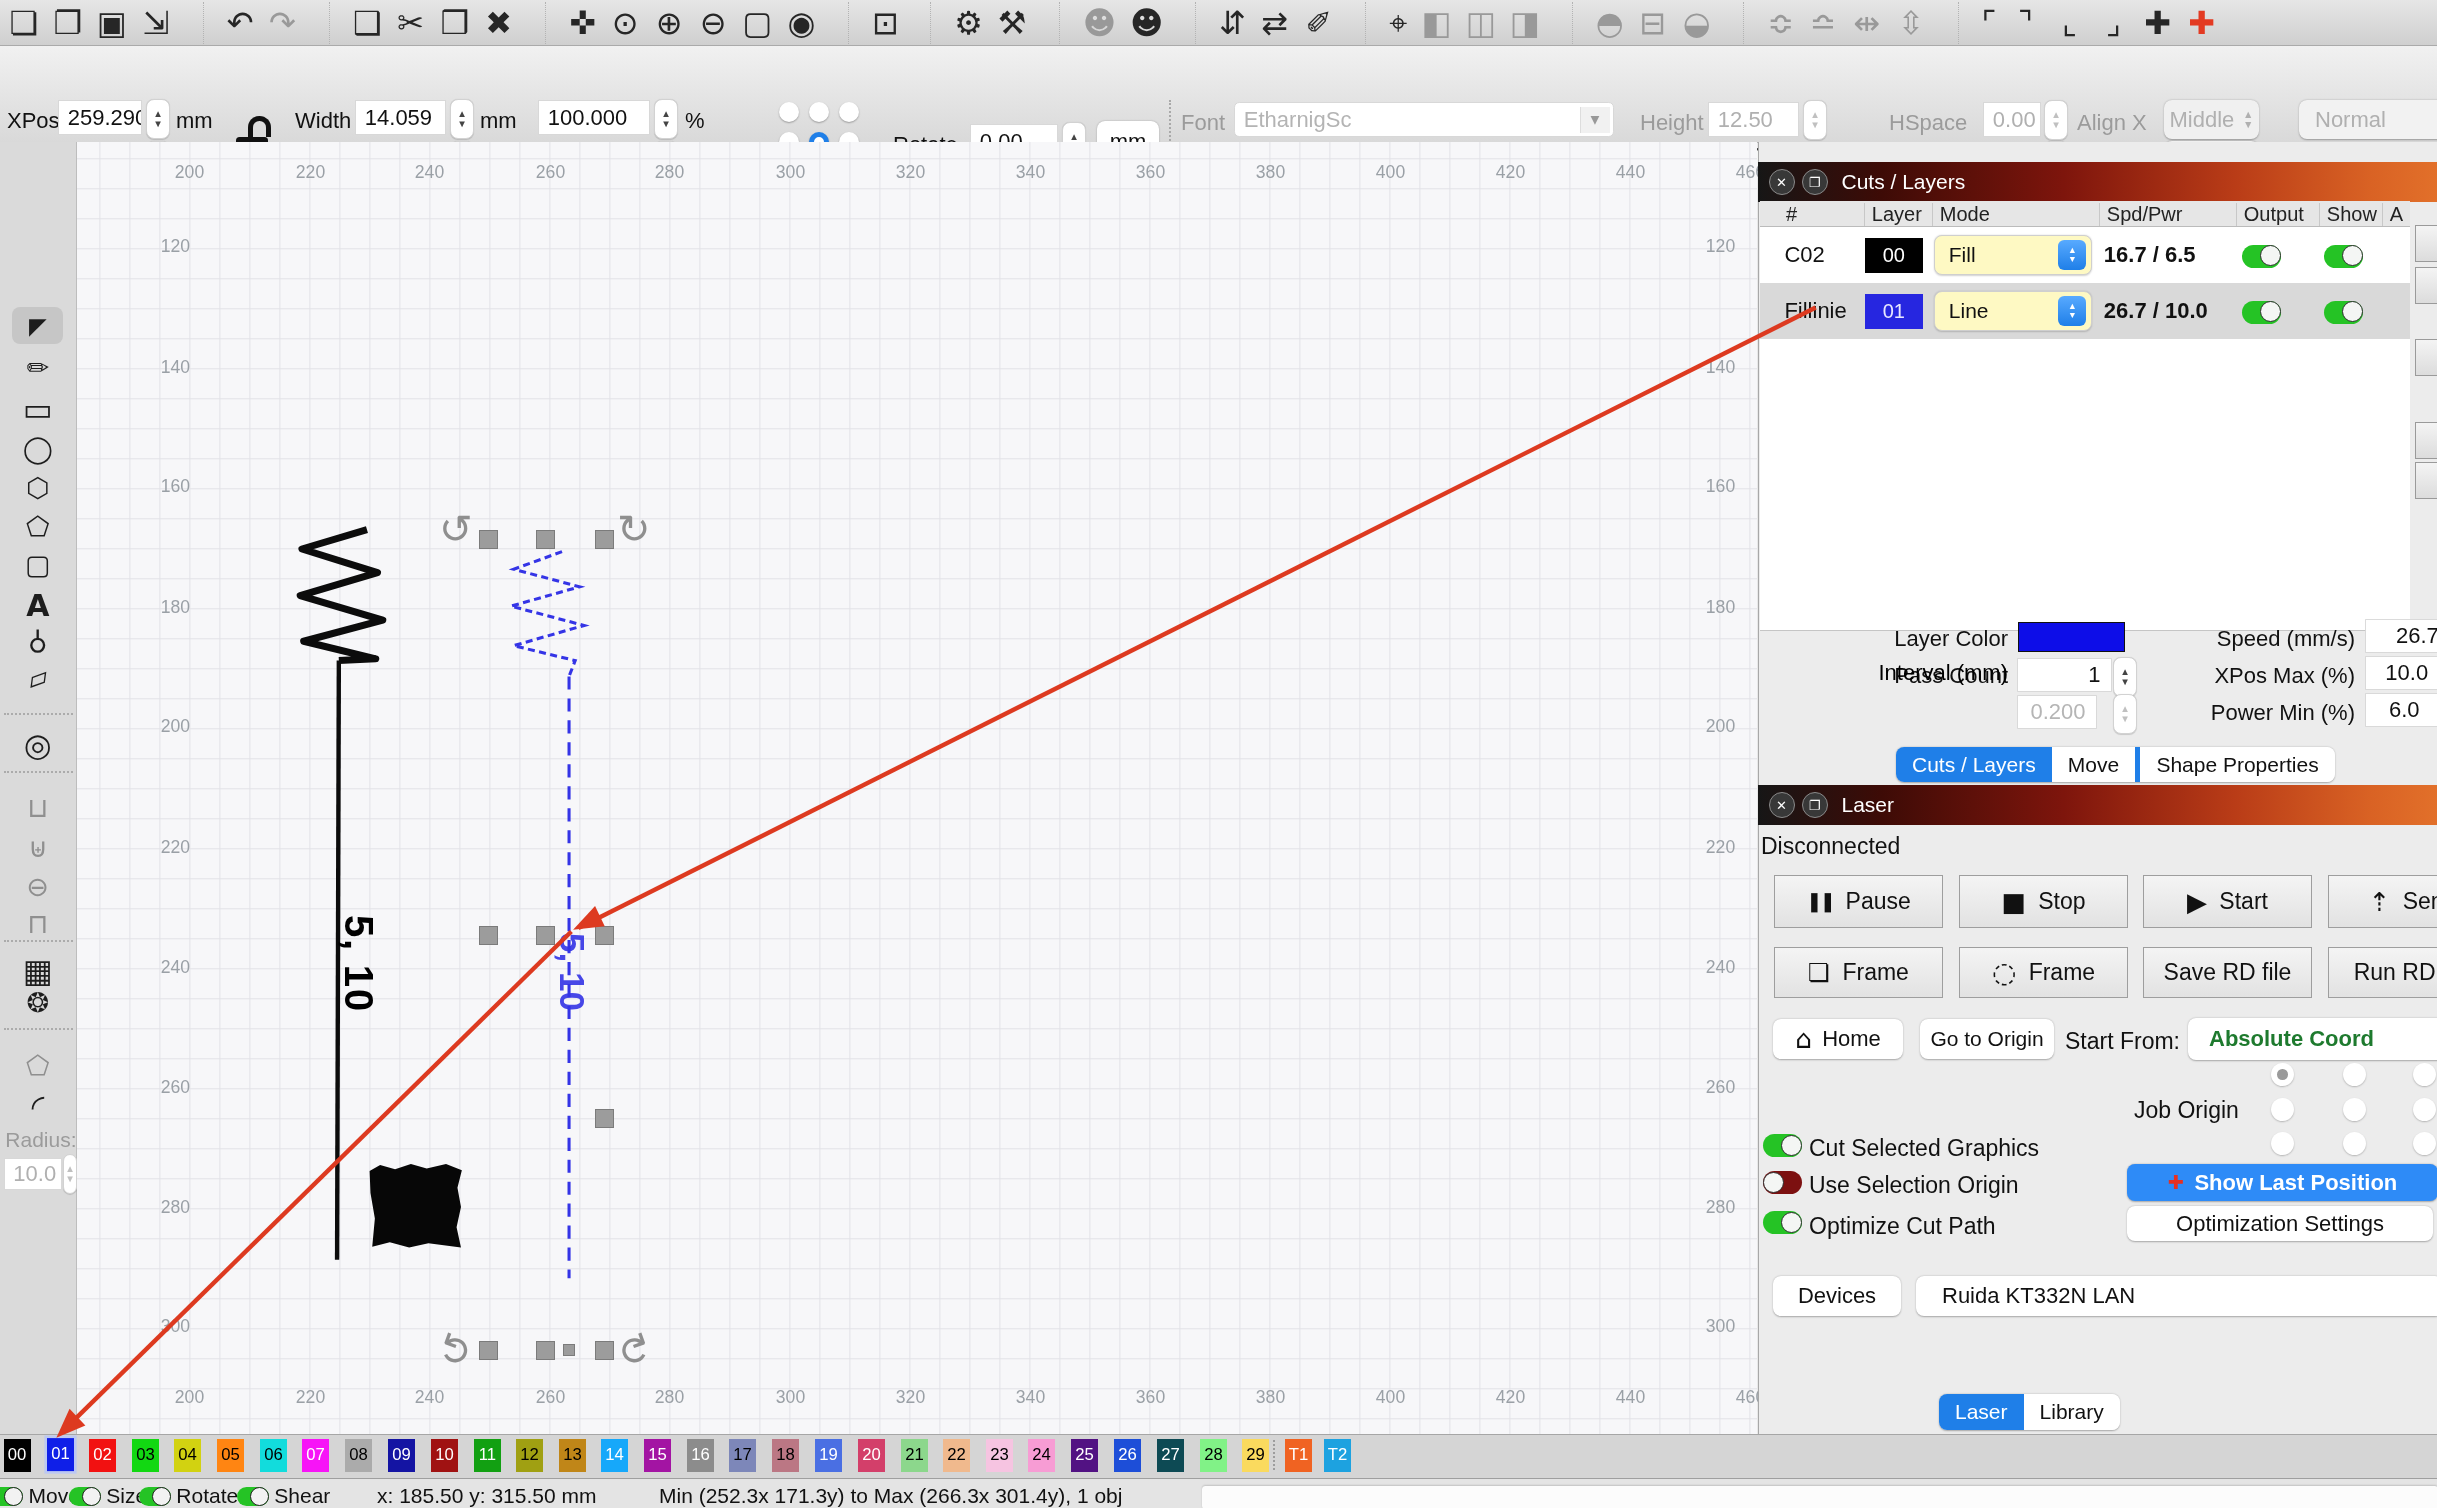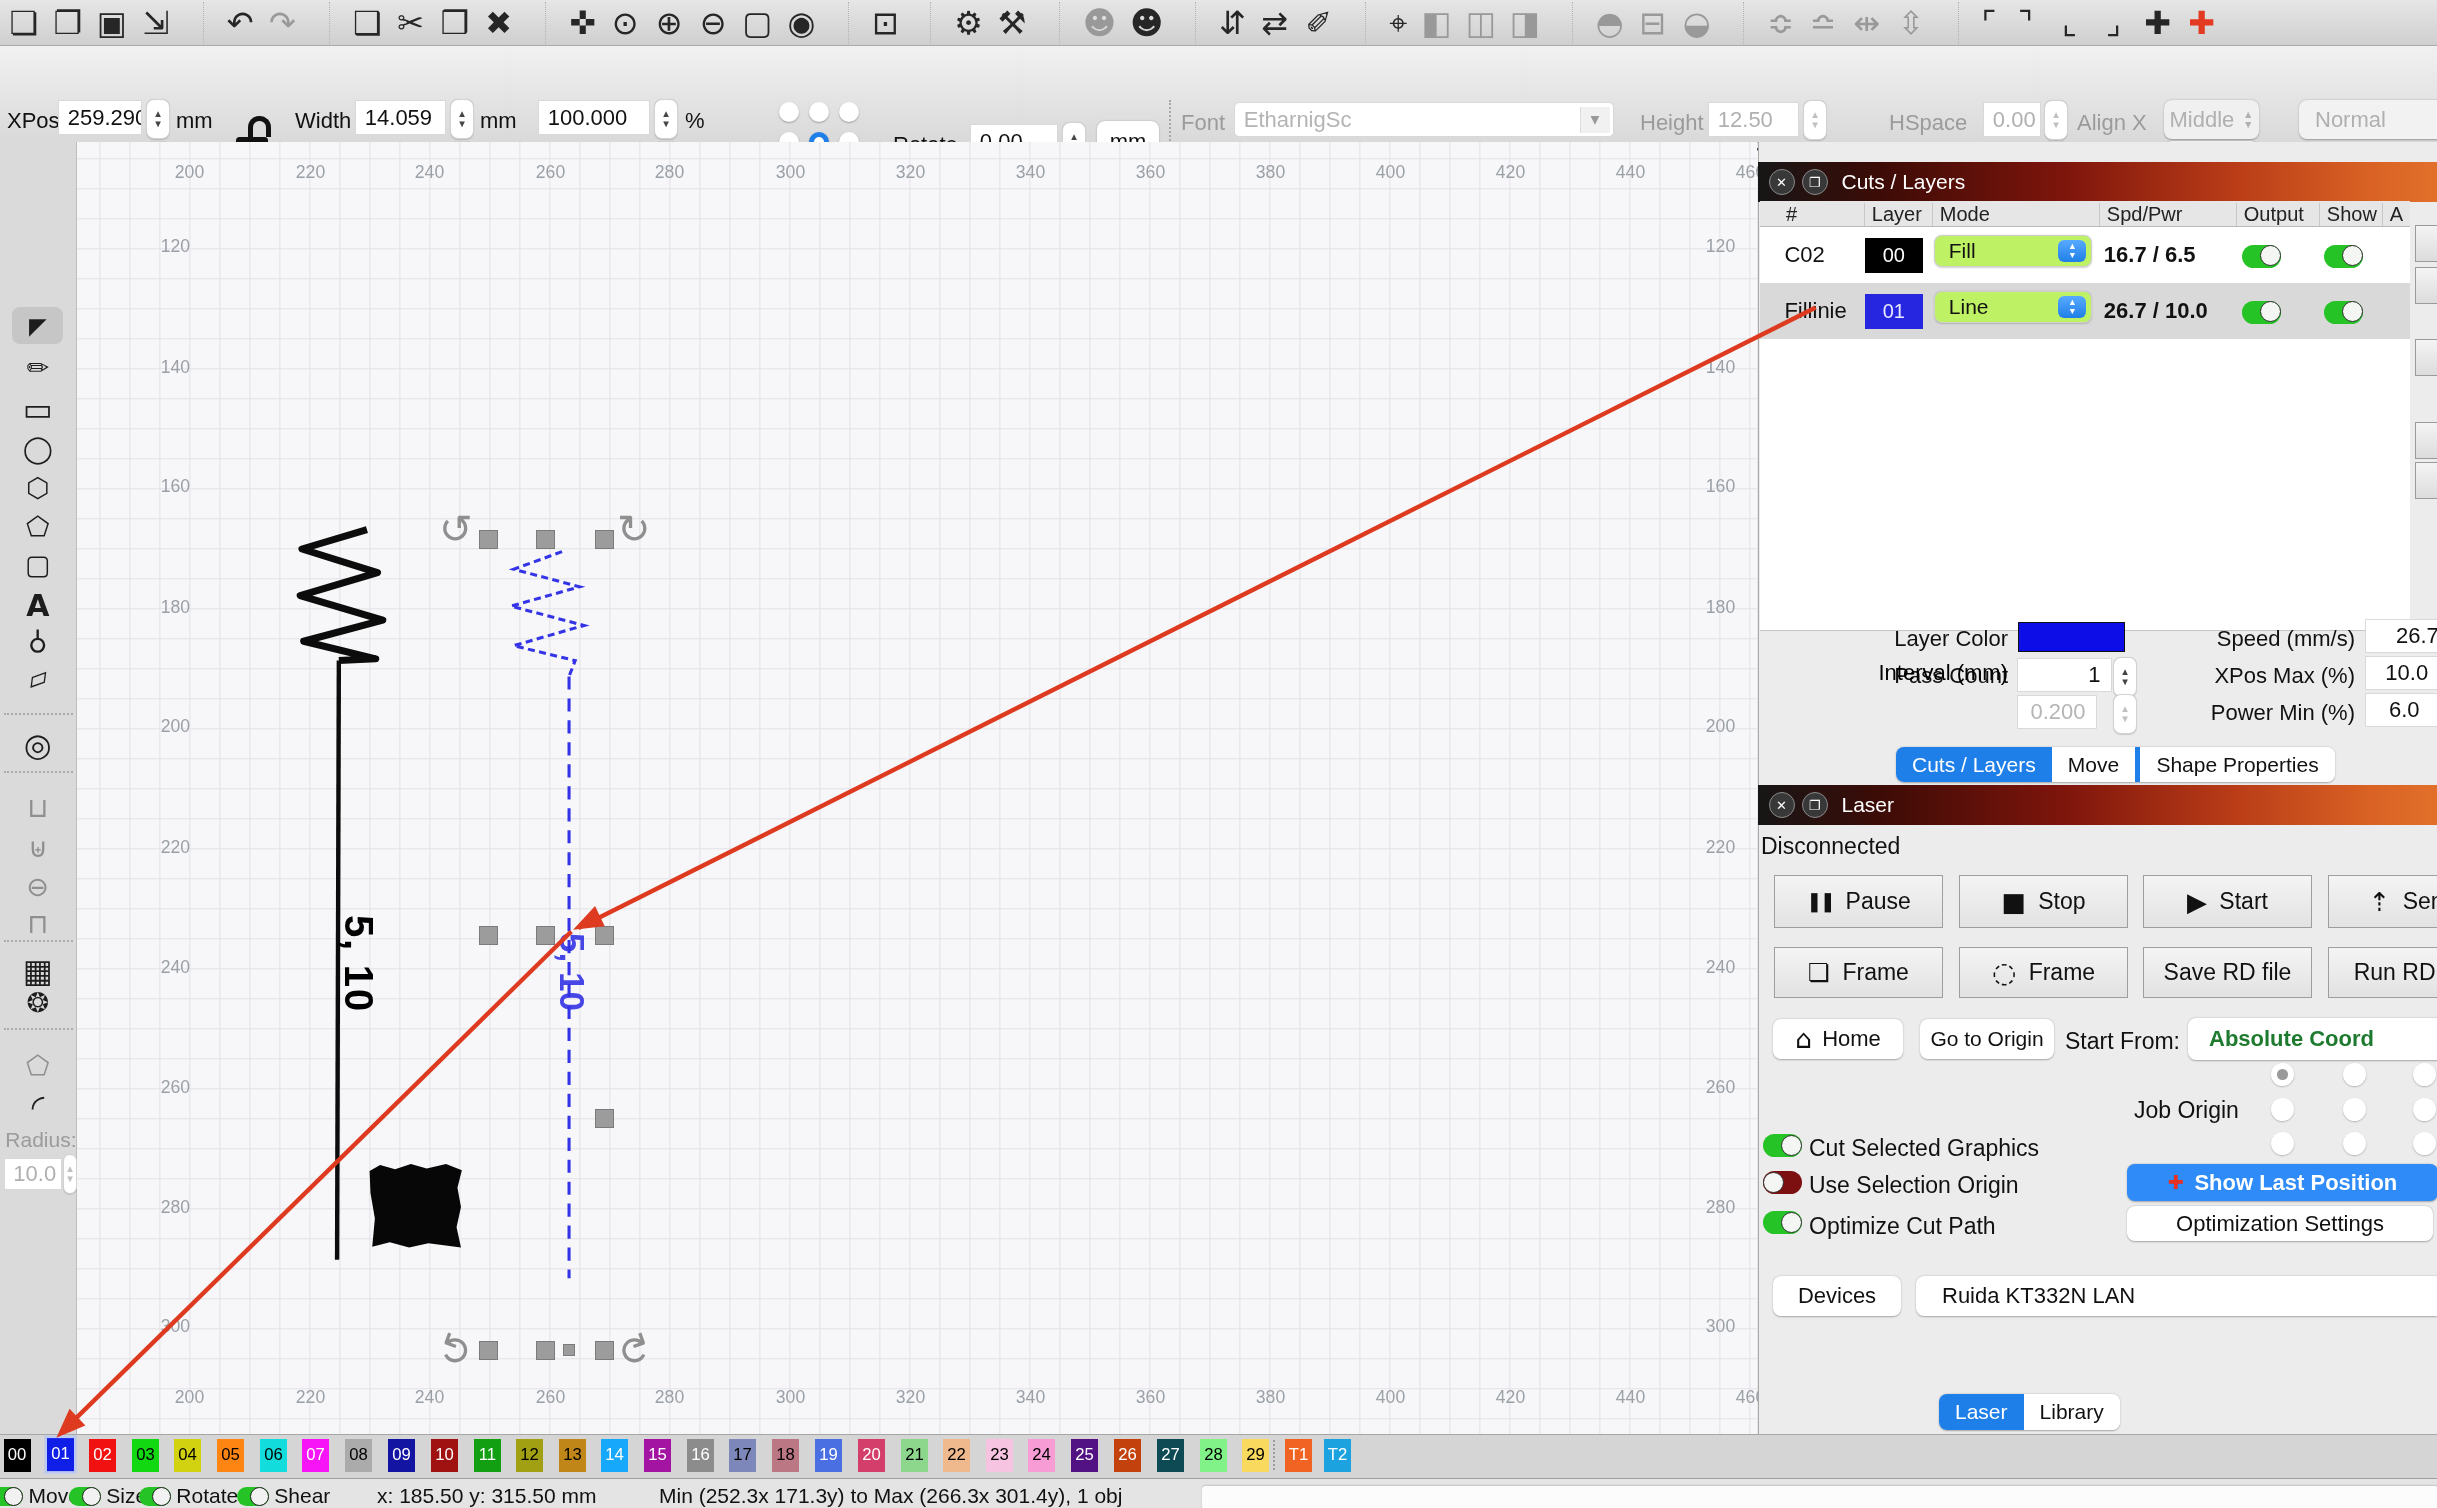--- a/index.html
+++ b/index.html
@@ -42,21 +42,21 @@
 #rightpanel{position:absolute;left:1758px;top:142px;width:680px;height:1292px;background:#ececec;border-left:1.8px solid #a8a8a8}
 .ptitle{position:absolute;left:0;width:680px;height:40px;background:linear-gradient(90deg,#161616,#3d0b06 18%,#7e150c 45%,#b93c17 70%,#d96224 90%,#e2702a);color:#fff;display:flex;align-items:center;font-size:21px}
 .pbtn{width:26px;height:26px;border-radius:50%;background:#383838;border:1.8px solid #8a8a8a;color:#fff;font-size:13px;display:flex;align-items:center;justify-content:center;margin-left:10.5px}
 .ptxt{margin-left:14px;font-weight:500}
 .thead{position:absolute;left:1.8px;top:39px;width:650px;height:26px;background:#e6e6e6;border-bottom:0.9px solid #bbb}
 .thead span{position:absolute;top:1.8px;font-size:20px;color:#222;border-left:0.9px solid #c8c8c8;padding-left:7px}
 .tbody{position:absolute;left:1.8px;top:65px;width:650px;height:404px;background:#fff;border-bottom:0.9px solid #c5c5c5}
 .lrow{position:absolute;left:0;width:650px;height:56px}
 .lname{position:absolute;left:24.6px;top:15px;font-size:22px;font-weight:400}
 .lchip{position:absolute;left:105px;top:10.5px;width:58px;height:35px;font-size:20px;display:flex;align-items:center;justify-content:center}
-.lmode{position:absolute;left:174px;top:8px;width:158px;height:32px;background:#bef264;border:0.9px solid #cfcfcf;border-radius:8px;box-shadow:0 0.9px 1.8px rgba(0,0,0,.18);display:flex;align-items:center;padding-left:14px;font-size:21px}
+.lmode{position:absolute;left:174px;top:8px;width:158px;height:40px;background:#fef9c3;border:0.9px solid #cfcfcf;border-radius:8px;box-shadow:0 0.9px 1.8px rgba(0,0,0,.18);display:flex;align-items:center;padding-left:14px;font-size:21px}
 .cstep{position:absolute;right:4.4px;top:4.4px;bottom:4.4px;width:28px;background:linear-gradient(#58aaff,#1f7fe8);border-radius:6.2px;color:#fff;display:flex;flex-direction:column;align-items:center;justify-content:center;font-size:8.8px;line-height:8.8px}
 .lspd{position:absolute;left:344px;top:15px;font-size:22px;font-weight:600}
 .sidebtn{position:absolute;width:40px;height:37px;background:linear-gradient(#f4f4f4,#dcdcdc);border:0.9px solid #9a9a9a}
 .setlbl{position:absolute;width:198px;text-align:right;font-size:22px;white-space:nowrap}
 .setfield{position:absolute;background:#fff;height:32px;font-size:22px;display:flex;align-items:center;box-shadow:0 0 0 0.9px #d8d8d8}
 .tabseg{position:absolute;height:35px;display:flex;border-radius:8px;overflow:hidden;box-shadow:0 0.9px 1.8px rgba(0,0,0,.3);font-size:21px}
 .tabseg .seg{display:flex;align-items:center;justify-content:center;background:#fff;color:#111;padding:0 16px;white-space:nowrap}
 .tabseg .seg.blue{background:#1f7fe8;color:#fff}
 .tabseg .sliver{width:5.3px;background:#1f7fe8}
 .lbbtn{position:absolute;background:linear-gradient(#f4f4f4,#e2e2e2);border:1.8px solid #9e9e9e;display:flex;align-items:center;justify-content:center;gap:12.3px;font-size:23px;white-space:nowrap;overflow:hidden}
@@ -634,21 +634,21 @@
       <span class="chip" style="left:687px;background:#8c8c8c;color:#fff">16</span>
       <span class="chip" style="left:729px;background:#7d87b9;color:#000">17</span>
       <span class="chip" style="left:772px;background:#bb7784;color:#000">18</span>
       <span class="chip" style="left:815px;background:#4a6fe3;color:#fff">19</span>
       <span class="chip" style="left:858px;background:#d33f6a;color:#fff">20</span>
       <span class="chip" style="left:901px;background:#8cd78c;color:#000">21</span>
       <span class="chip" style="left:943px;background:#f0b98d;color:#000">22</span>
       <span class="chip" style="left:986px;background:#f6c4e1;color:#000">23</span>
       <span class="chip" style="left:1028px;background:#f79cd4;color:#000">24</span>
       <span class="chip" style="left:1071px;background:#521283;color:#fff">25</span>
-      <span class="chip" style="left:1114px;background:#c2410c;color:#fff">26</span>
+      <span class="chip" style="left:1114px;background:#1d4ed8;color:#fff">26</span>
       <span class="chip" style="left:1157px;background:#0d4a54;color:#fff">27</span>
       <span class="chip" style="left:1200px;background:#81f287;color:#000">28</span>
       <span class="chip" style="left:1242px;background:#fada5e;color:#000">29</span>
       <span class="chip" style="left:1285px;background:#f06322;color:#fff">T1</span>
       <span class="chip" style="left:1324px;background:#1da2e0;color:#fff">T2</span>
     </div>
   <div style="position:absolute;left:1273px;top:5.3px;height:30px;border-left:2.6px dotted #9d9d9d"></div>
 </div>
 
 <div id="statusbar">

